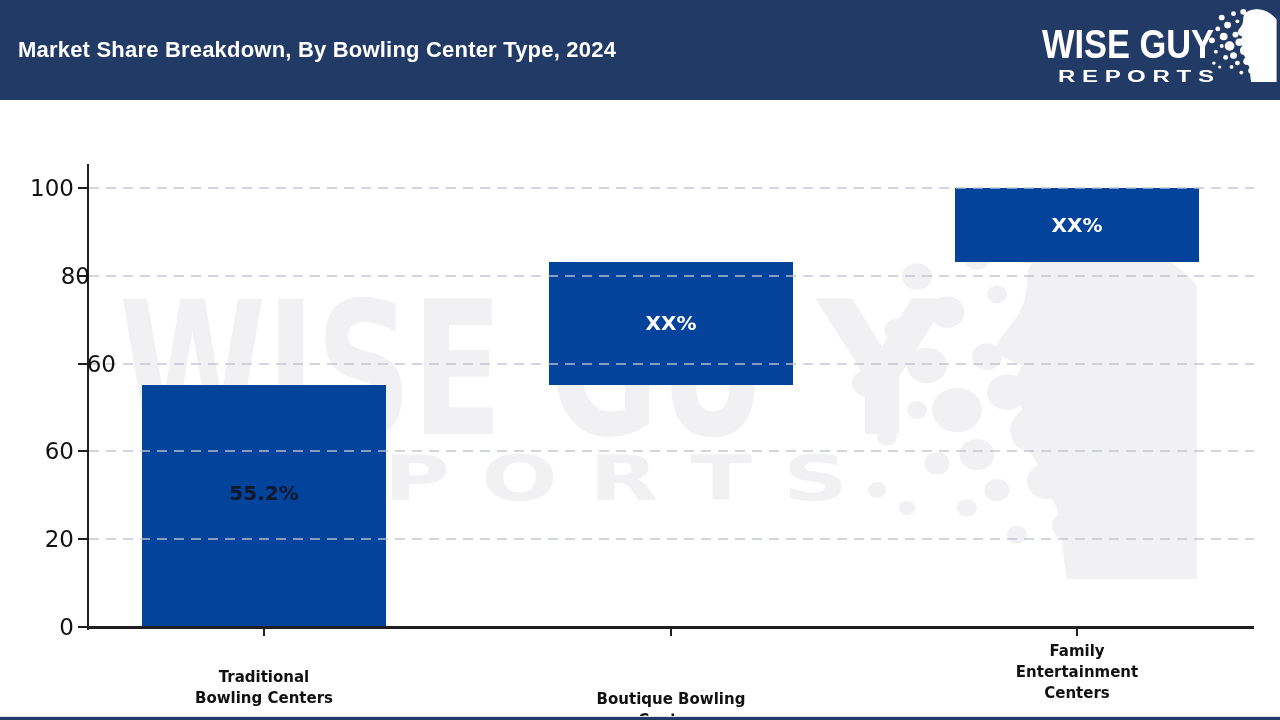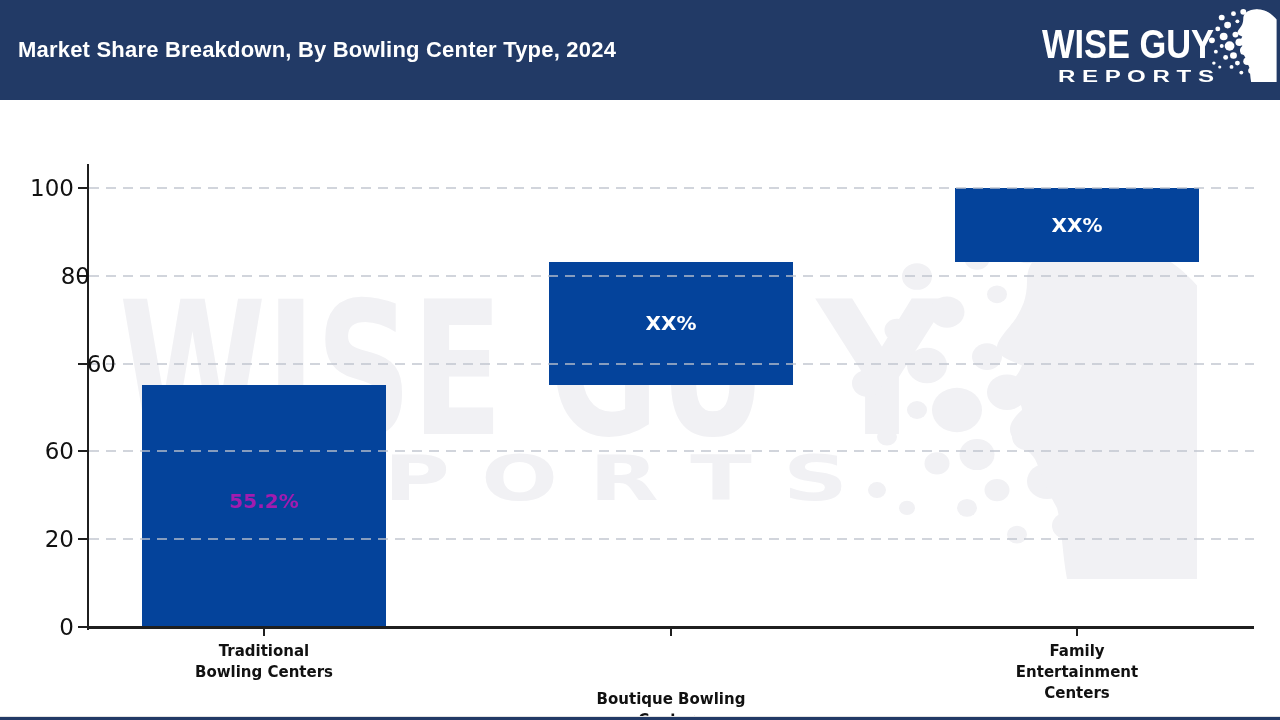--- a/index.html
+++ b/index.html
@@ -139,23 +139,23 @@
     <div class="gridline" style="top: 262.6px; left: 89px; width: 1165px;"></div>
     <div class="ytick" style="top: 262.6px;"></div>
     <div class="ytick-label" style="top: 250.6px; padding-left: 42px;">60</div>
     <div class="gridline" style="top: 174.8px; left: 89px; width: 1165px;"></div>
     <div class="ytick" style="top: 174.8px;"></div>
     <div class="ytick-label" style="top: 162.8px; padding-left: 16px;">80</div>
     <div class="gridline" style="top: 87px; left: 89px; width: 1165px;"></div>
     <div class="ytick" style="top: 87px;"></div>
     <div class="ytick-label" style="top: 75px;">100</div>
     <div class="bar" style="left: 142px; top: 284.672px; height: 242.328px; background: rgb(4, 67, 155);"></div>
-    <div class="bar-label" style="left: 142px; top: 388px; color: #a21caf;">55.2%</div>
+    <div class="bar-label" style="left: 142px; top: 380px; color: #0f172a;">55.2%</div>
     <div class="xtick" style="left: 263px;"></div>
-    <div class="xtick-label" style="left: 114px;">Traditional
+    <div class="xtick-label" style="left: 114px; margin-top: 26px;">Traditional
 Bowling Centers</div>
     <div class="bar" style="left: 549px; top: 162.191px; height: 122.481px; background: rgb(4, 67, 155);"></div>
     <div class="bar-label" style="left: 549px; top: 210.431px; color: rgb(255, 255, 255);">XX%</div>
     <div class="xtick" style="left: 670px;"></div>
     <div class="xtick-label" style="left: 521px; margin-top: 48px;">Boutique Bowling
 Centers</div>
     <div class="bar" style="left: 955px; top: 88px; height: 74.191px; background: rgb(4, 67, 155);"></div>
     <div class="bar-label" style="left: 955px; top: 112.096px; color: rgb(255, 255, 255);">XX%</div>
     <div class="xtick" style="left: 1076px;"></div>
     <div class="xtick-label" style="left: 927px;">Family

